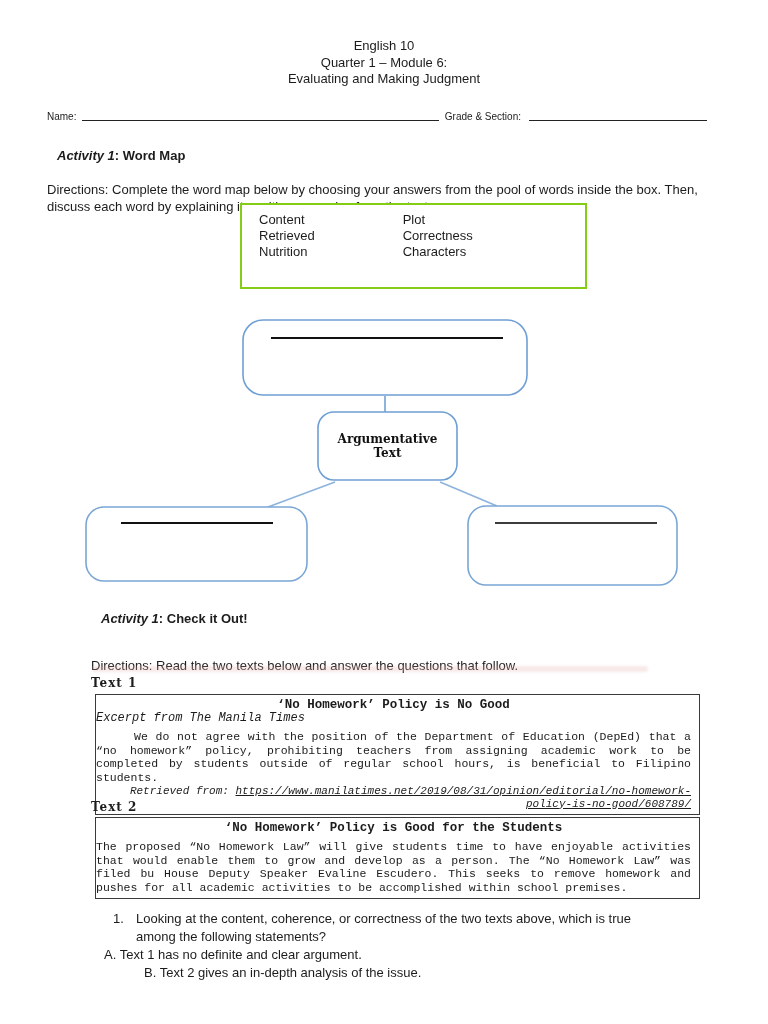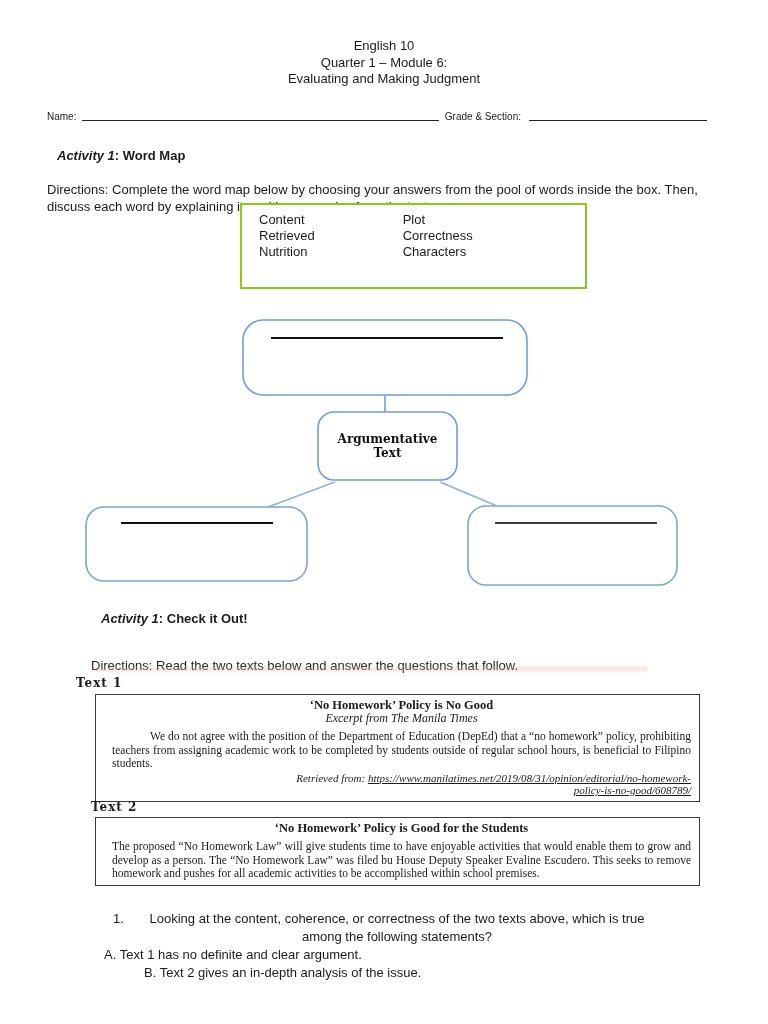--- a/index.html
+++ b/index.html
@@ -27,31 +27,31 @@
   .diagram-svg{top:315px;left:0;}
   .center-label{top:412px;left:318px;width:139px;height:68px;display:flex;align-items:center;
         justify-content:center;text-align:center;font-family:"DejaVu Serif",serif;font-weight:bold;
         font-size:12px;line-height:14px;padding:0 18px;box-sizing:border-box;color:#111;}
   
   .artifact{top:666px;left:92px;width:556px;height:6px;background:rgba(226,178,172,0.28);
         filter:blur(1px);border-radius:3px;}
   
   .txt-label{font-family:"DejaVu Serif",serif;font-weight:bold;font-size:12px;letter-spacing:1px;}
   .txt-box{left:95px;width:605px;border:1.3px solid #3a3a3a;background:#fff;box-sizing:border-box;
-        font-family:Liberation Serif, serif;font-size:11.5px;color:#1b1b1b;padding:3px 8px 4px 16px;}
+        font-family:Liberation Mono, monospace;font-size:11.5px;color:#1b1b1b;padding:3px 8px 4px 0;}
   .txt-box .title{text-align:center;font-weight:bold;font-size:12.5px;line-height:14px;}
-  .txt-box .subtitle{text-align:center;font-style:italic;font-size:12px;line-height:13px;}
+  .txt-box .subtitle{font-style:italic;font-size:12px;line-height:13px;}
   .txt-box .body{text-align:justify;line-height:13.5px;margin-top:5px;}
   .txt-box .indent{text-indent:38px;}
   .txt-box .source{font-style:italic;font-size:11px;line-height:12.5px;text-align:right;margin-top:1px;}
   .txt-box .source .url{text-decoration:underline;}
   
   .question{left:113px;width:545px;font-size:13px;line-height:17.5px;}
   .qnum{position:absolute;left:0;top:0;}
-  .qtext{padding-left:23px;text-align:center;}
+  .qtext{padding-left:23px;}
   .option{font-size:13px;line-height:17.5px;white-space:nowrap;}
 </style>
 </head>
 <body>
 
 <div class="page">
 
   <div class="abs header">
     <div>English 10</div>
     <div>Quarter 1 – Module 6:</div>
@@ -97,21 +97,21 @@
   </svg>
   <div class="abs center-label">Argumentative Text</div>
 
   <div class="abs act-head" style="top:611px;left:91px;">
     <span class="it">Activity 1</span><span>: Check it Out!</span>
   </div>
   <div class="abs directions" style="top:641px;left:91px;width:620px;">Directions: Read the two texts below and answer the questions that follow.</div>
 
   <div class="abs artifact"></div>
 
-  <div class="abs txt-label" style="top:676px;left:76px;">Text 1</div>
+  <div class="abs txt-label" style="top:676px;left:91px;">Text 1</div>
   <div class="abs txt-box" style="top:694px;">
     <div class="title">‘No Homework’ Policy is No Good</div>
     <div class="subtitle">Excerpt from The Manila Times</div>
     <div class="body indent">We do not agree with the position of the Department of Education (DepEd) that a “no homework” policy, prohibiting teachers from assigning academic work to be completed by students outside of regular school hours, is beneficial to Filipino students.</div>
     <div class="source"><span>Retrieved from: </span><span class="url"><span>https://www.manilatimes.net/2019/08/31/opinion/editorial/no-homework-</span><br><span>policy-is-no-good/608789/</span></span></div>
   </div>
 
   <div class="abs txt-label" style="top:800px;left:91px;">Text 2</div>
   <div class="abs txt-box" style="top:817px;">
     <div class="title">‘No Homework’ Policy is Good for the Students</div>

